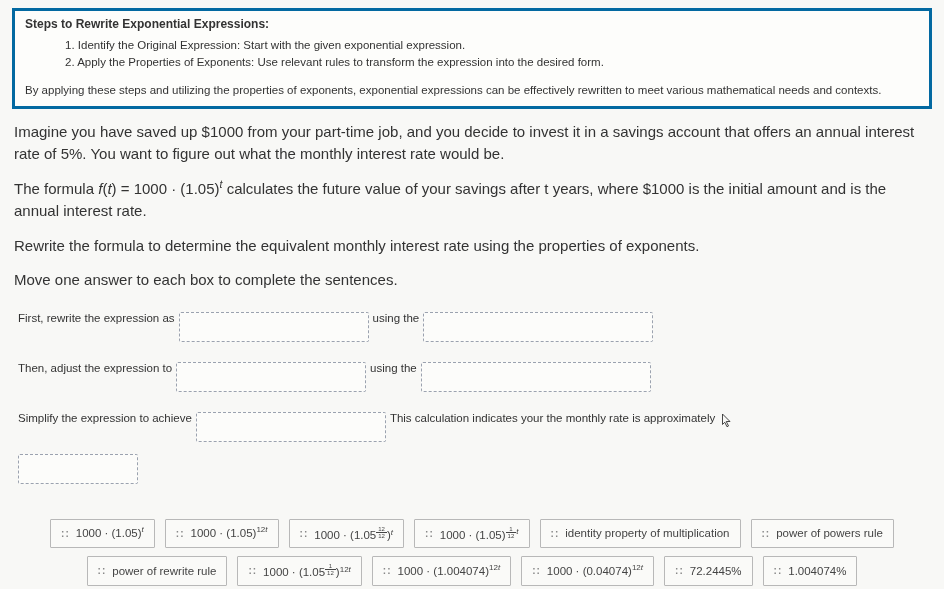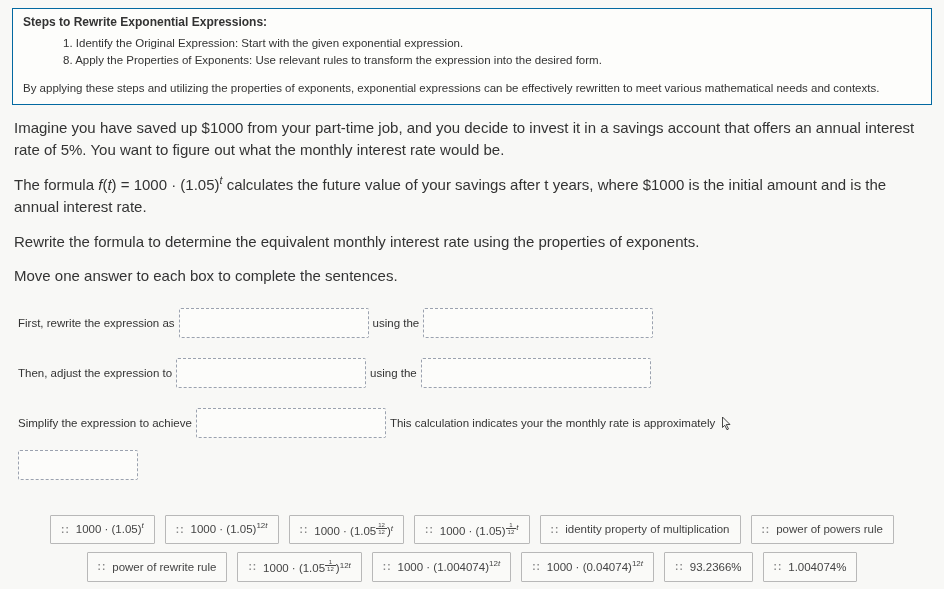--- a/index.html
+++ b/index.html
@@ -7,21 +7,21 @@
       width: 944px;
       height: 589px;
       font-family: Arial, sans-serif;
       font-size: 12px;
       color: #333;
       background: #f8f8f6;
       padding: 8px 12px;
       overflow: hidden;
     }
     .steps-box {
-      border: 1px solid #0369a1;
+      border: 3px solid #0369a1;
       padding: 6px 10px 8px;
       margin-bottom: 10px;
       background: #fdfdfb;
     }
     .steps-title {
       font-size: 12px;
       font-weight: 600;
       margin-bottom: 6px;
     }
     .steps-list {
@@ -34,21 +34,20 @@
       margin-top: 10px;
       line-height: 1.4;
     }
     .problem-text {
       font-size: 15px;
       line-height: 1.5;
       margin: 12px 2px;
     }
     .sentence-row {
       display: flex;
-      align-items: center;
       margin: 20px 6px;
       min-height: 30px;
       font-size: 11.5px;
     }
     .sentence-row.wrap { flex-wrap: wrap; gap: 6px 0; }
     .drop-zone {
       display: inline-block;
       min-width: 190px;
       height: 30px;
       border: 1.5px dashed #9ba2af;
@@ -106,21 +105,21 @@
     .cursor svg { width: 100%; height: 100%; }
     .para-spacing { margin-bottom: 10px; }
   </style>
 </head>
 <body>
 
 <div class="steps-box">
   <div class="steps-title">Steps to Rewrite Exponential Expressions:</div>
   <div class="steps-list">
     <div>1. Identify the Original Expression: Start with the given exponential expression.</div>
-    <div>8. Apply the Properties of Exponents: Use relevant rules to transform the expression into the desired form.</div>
+    <div>2. Apply the Properties of Exponents: Use relevant rules to transform the expression into the desired form.</div>
   </div>
   <div class="closing-line">By applying these steps and utilizing the properties of exponents, exponential expressions can be effectively rewritten to meet various mathematical needs and contexts.</div>
 </div>
 
 <div class="problem-text para-spacing">Imagine you have saved up $1000 from your part-time job, and you decide to invest it in a savings account that offers an annual interest rate of 5%. You want to figure out what the monthly interest rate would be.</div>
 <div class="problem-text para-spacing">
   <span>The formula </span>
   <span><i>f</i>(<i>t</i>) = 1000 · (1.05)<sup><i>t</i></sup></span>
   <span> calculates the future value of your savings after t years, where $1000 is the initial amount and is the annual interest rate.</span>
 </div>
@@ -201,21 +200,21 @@
     <span>1000 · (1.004074)<sup>12<i>t</i></sup></span>
   </div>
 
   <div class="tile">
     <span class="grip">::</span>
     <span>1000 · (0.04074)<sup>12<i>t</i></sup></span>
   </div>
 
   <div class="tile">
     <span class="grip">::</span>
-    <span>93.2366%</span>
+    <span>72.2445%</span>
   </div>
 
   <div class="tile">
     <span class="grip">::</span>
     <span>1.004074%</span>
   </div>
 
 </div>
 
 </body></html>

